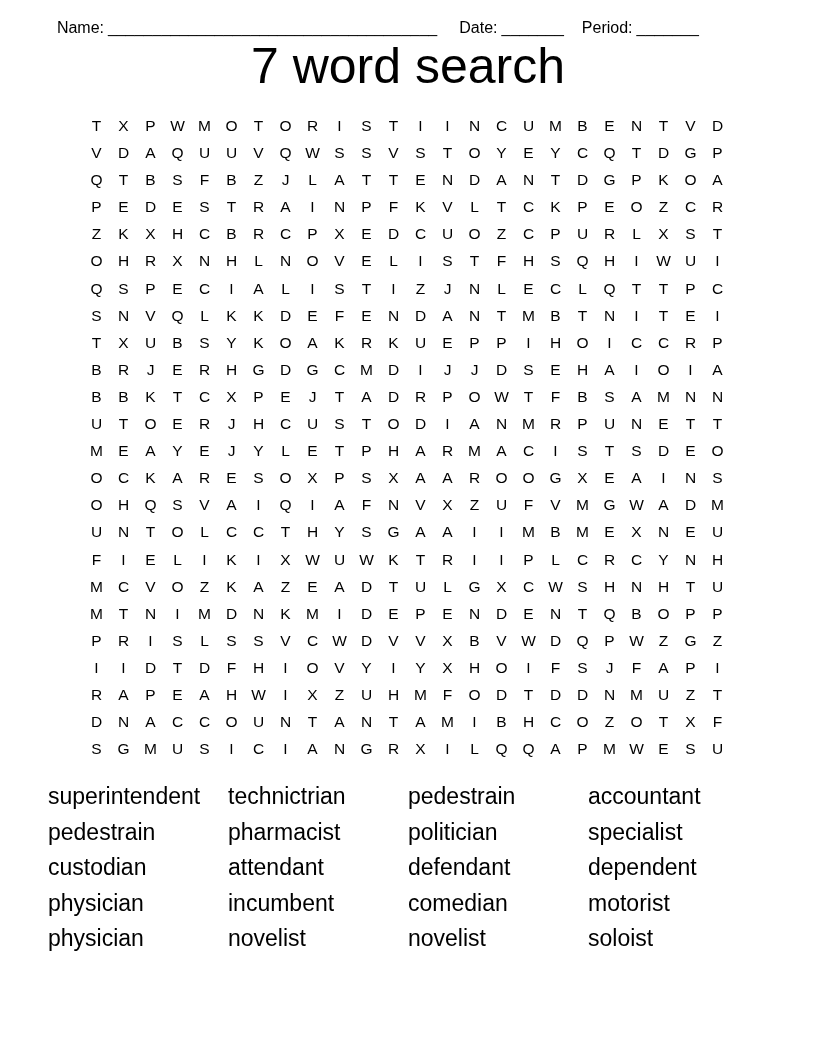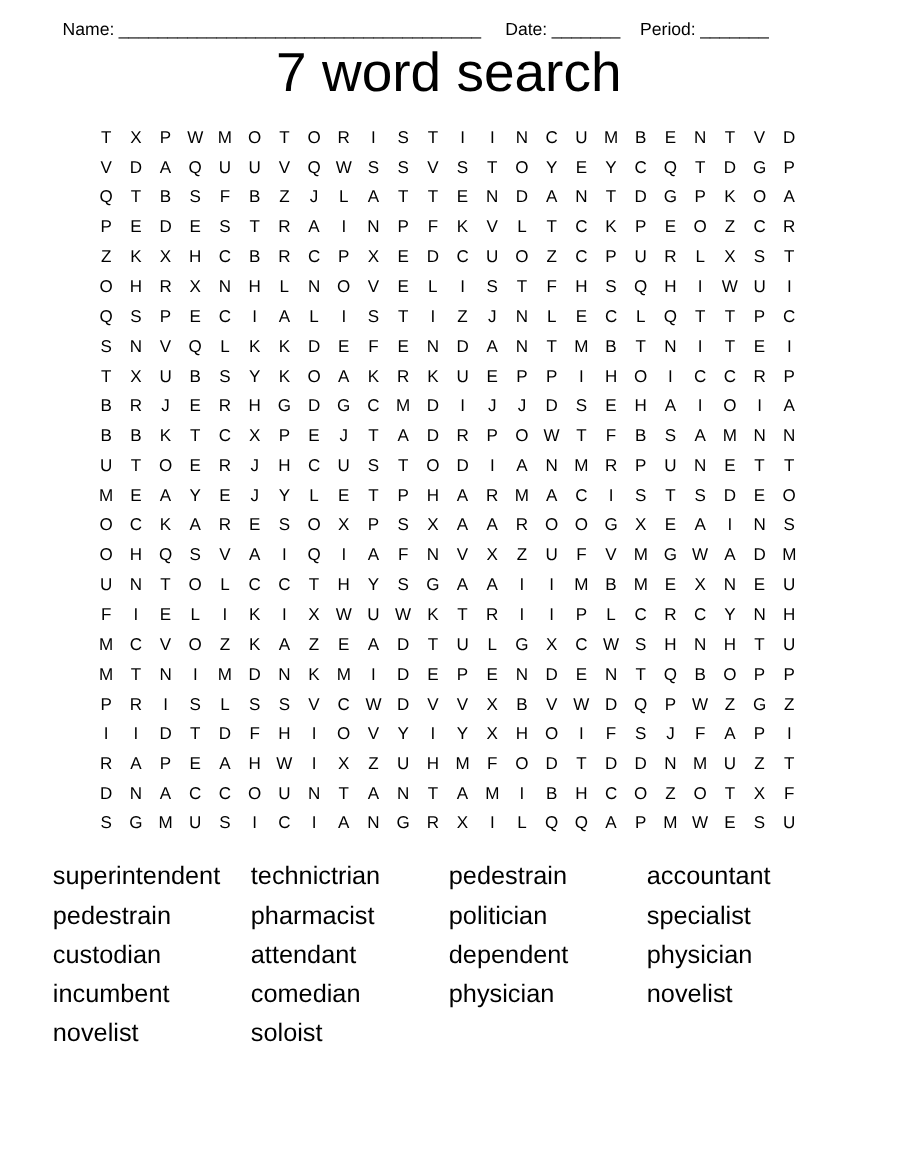--- a/index.html
+++ b/index.html
@@ -633,21 +633,23 @@
     <div class="word">superintendent</div>
     <div class="word">technictrian</div>
     <div class="word">pedestrain</div>
     <div class="word">accountant</div>
     <div class="word">pedestrain</div>
     <div class="word">pharmacist</div>
     <div class="word">politician</div>
     <div class="word">specialist</div>
     <div class="word">custodian</div>
     <div class="word">attendant</div>
+    <div class="word">defendant</div>
     <div class="word">dependent</div>
     <div class="word">physician</div>
     <div class="word">incumbent</div>
     <div class="word">comedian</div>
+    <div class="word">motorist</div>
     <div class="word">physician</div>
     <div class="word">novelist</div>
     <div class="word">novelist</div>
     <div class="word">soloist</div>
   </div>
 
 </body></html>

